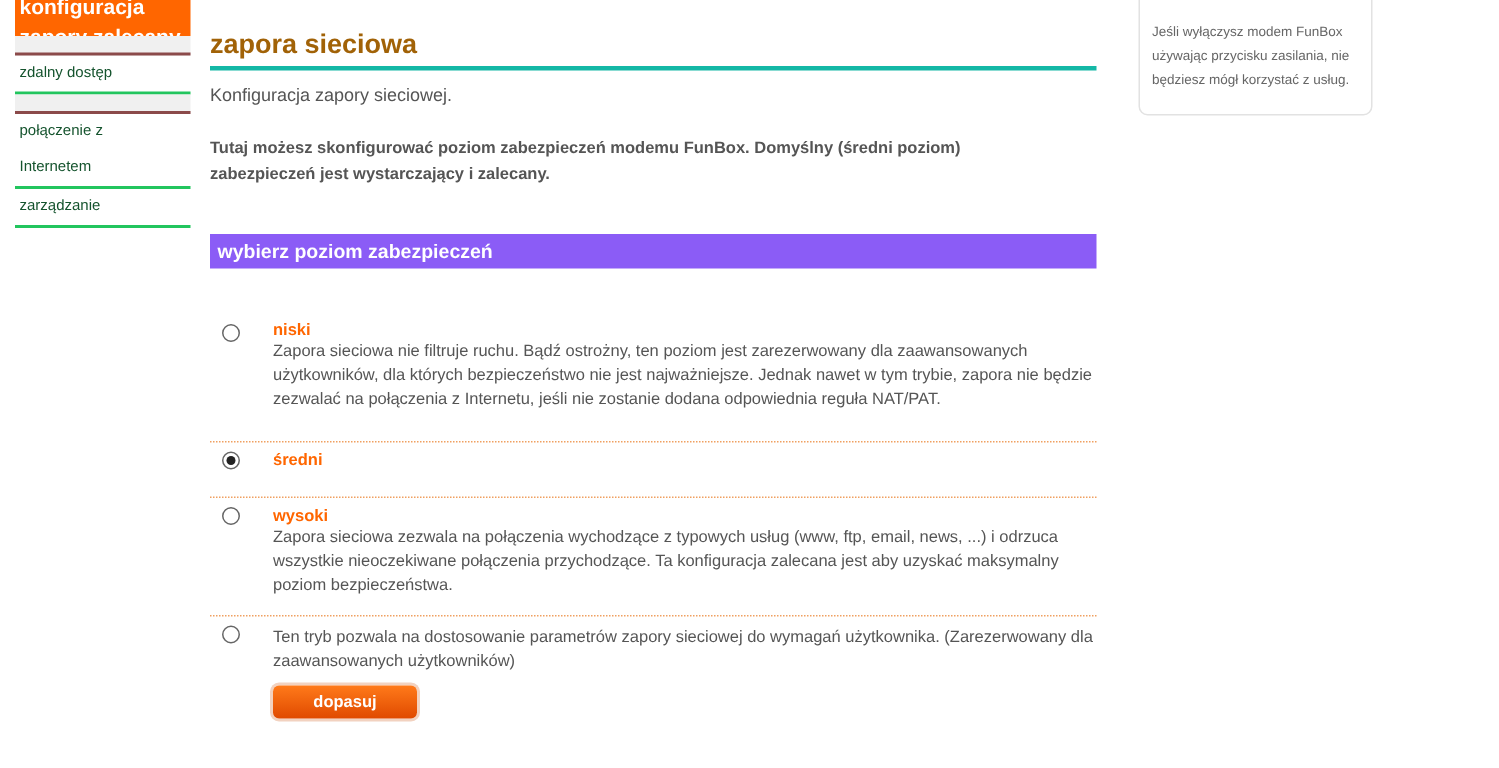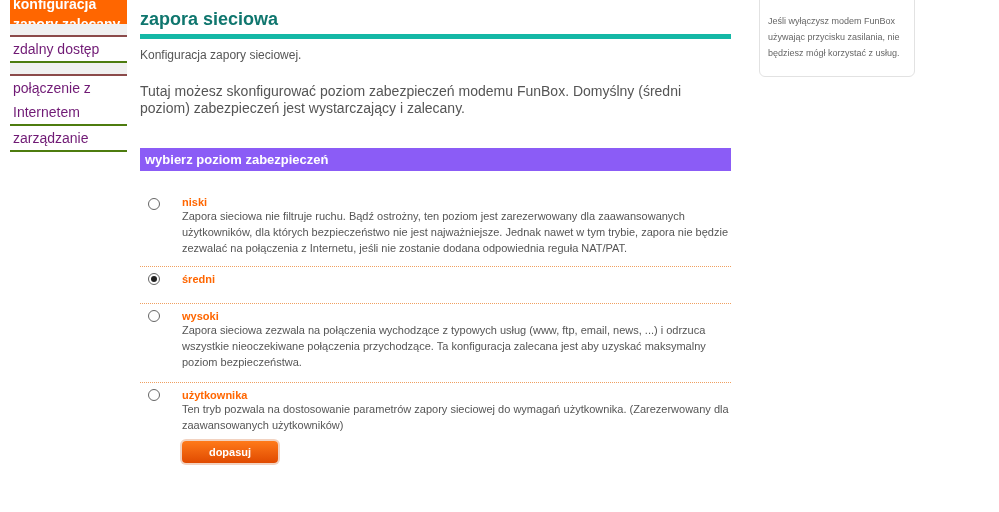--- a/index.html
+++ b/index.html
@@ -11,37 +11,37 @@
   .sidebar { position: absolute; left: 10px; top: 0; width: 117px; }
   .side-active {
     background: #ff6600; color: #ffffff; font-weight: bold; font-size: 14px;
     line-height: 20px; padding: 0 2px 0 3px; height: 24px; box-sizing: border-box;
     white-space: nowrap; overflow: hidden;
   }
   .side-active span { display: block; }
   .side-active span:first-child { margin-top: -6px; }
   .side-spacer { height: 11px; background: #f0f0f0; border-bottom: 2px solid #8b4a4a; }
   .side-item {
-    font-size: 14px; color: #701a75; line-height: 24px; padding-left: 3px;
-    border-bottom: 2px solid #4d7c0f; cursor: pointer;
+    font-size: 10px; color: #14532d; line-height: 24px; padding-left: 3px;
+    border-bottom: 2px solid #22c55e; cursor: pointer;
   }
   .side-item.item1 { height: 24px; }
   
   .main { position: absolute; left: 140px; top: 0; width: 591px; }
   .page-title {
-    font-size: 18px; color: #0f766e; margin: 0; padding-top: 8px; height: 26px;
-    border-bottom: 5px solid #14b8a6; padding-bottom: 0; line-height: 22px;
+    font-size: 18px; color: #a16207; margin: 0; padding-top: 18px; height: 26px;
+    border-bottom: 3px solid #14b8a6; padding-bottom: 0; line-height: 22px;
   }
   .subtitle { font-size: 12px; font-weight: normal; color: #555555; margin-top: 8px; line-height: 17px; }
-  .intro { font-size: 14px; font-weight: normal; color: #555555; margin-top: 19px; line-height: 17px; width: 560px; }
+  .intro { font-size: 11px; font-weight: bold; color: #555555; margin-top: 19px; line-height: 17px; width: 560px; }
   .section-header {
     margin-top: 31px; background: #8b5cf6; color: #ffffff; font-weight: bold; font-size: 13px;
     height: 23px; line-height: 23px; padding-left: 5px;
   }
-  .option { position: relative; padding: 0 0 10px 42px; }
+  .option { position: relative; padding: 0 0 10px 42px; margin-top: 10px; }
   .option + .option { border-top: 1px dotted #f0a060; }
   .option .radio {
     position: absolute; left: 8px; width: 10px; height: 10px; border: 1px solid #666;
     border-radius: 50%; background: #fff; cursor: pointer;
   }
   .option .radio.checked::after {
     content: ""; position: absolute; left: 2px; top: 2px; width: 6px; height: 6px;
     border-radius: 50%; background: #222;
   }
   .option .name { color: #ff6600; font-weight: bold; font-size: 11px; line-height: 12px; }
@@ -93,19 +93,18 @@
     <span class="radio checked" style="top:6px"></span>
     <div class="name">średni</div>
   </div>
   <div class="option" style="padding-top:6px; margin-top:8px">
     <span class="radio" style="top:6px"></span>
     <div class="name">wysoki</div>
     <div class="desc">Zapora sieciowa zezwala na połączenia wychodzące z typowych usług (www, ftp, email, news, ...) i odrzuca wszystkie nieoczekiwane połączenia przychodzące. Ta konfiguracja zalecana jest aby uzyskać maksymalny poziom bezpieczeństwa.</div>
   </div>
   <div class="option" style="padding-top:6px; margin-top:2px">
     <span class="radio" style="top:6px"></span>
-    <div class="name">użytkownika</div>
     <div class="desc">Ten tryb pozwala na dostosowanie parametrów zapory sieciowej do wymagań użytkownika. (Zarezerwowany dla zaawansowanych użytkowników)</div>
     <div class="btn">dopasuj</div>
   </div>
 </main>
 
 <aside class="info-box">Jeśli wyłączysz modem FunBox używając przycisku zasilania, nie będziesz mógł korzystać z usług.</aside>
 
 </body></html>

